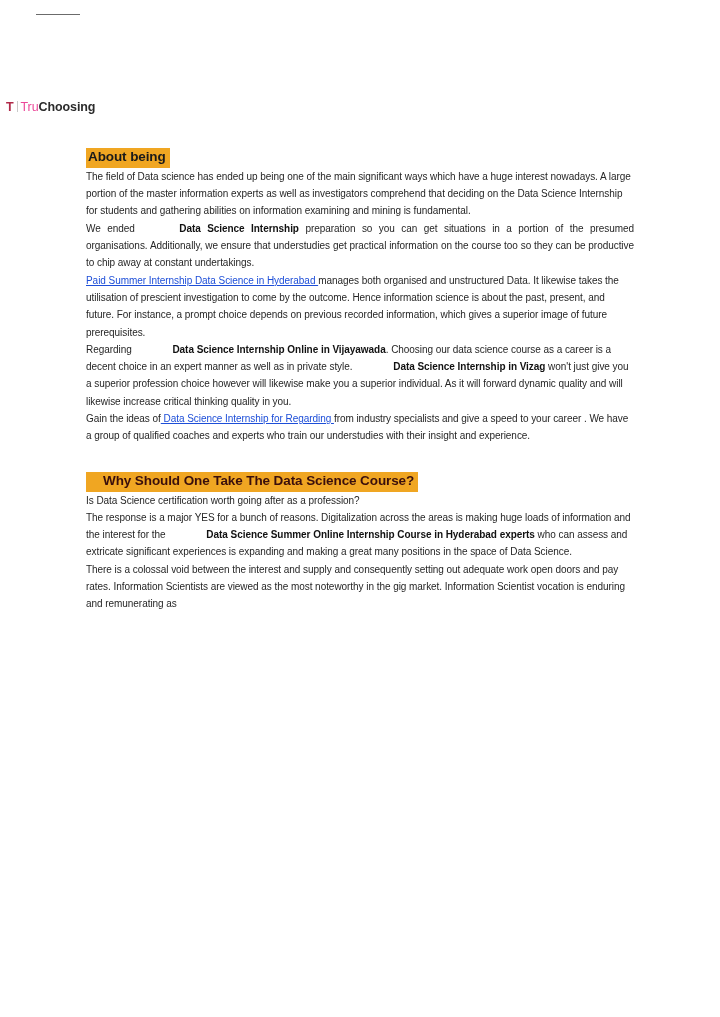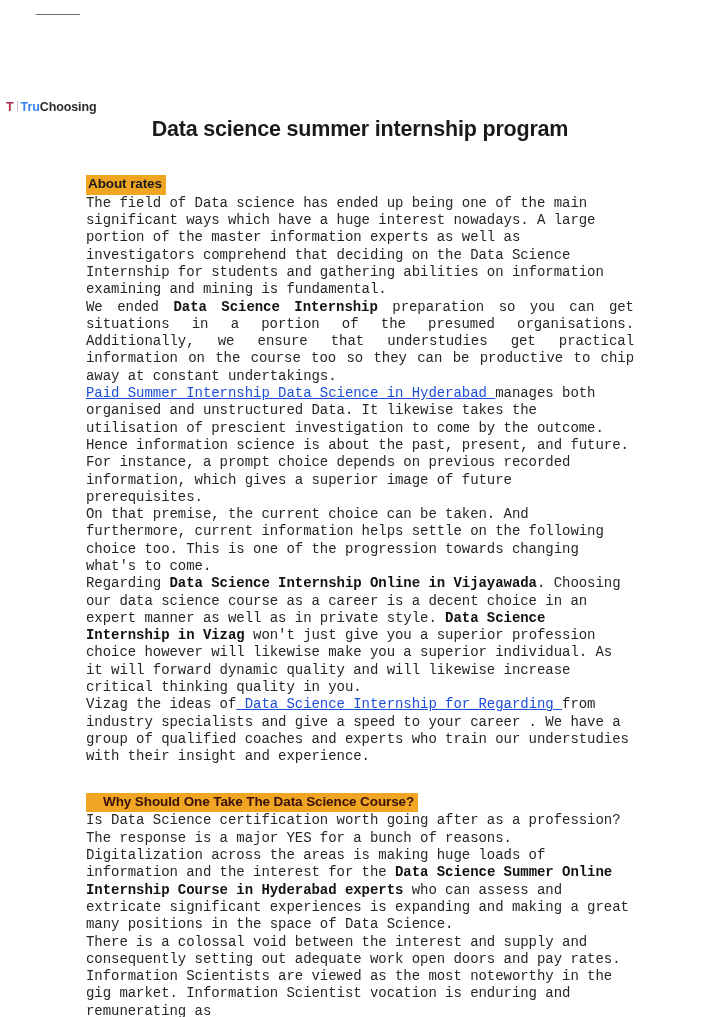--- a/index.html
+++ b/index.html
@@ -39,22 +39,22 @@
   .logo-divider {
     display: inline-block;
     width: 1px;
     height: 11px;
     background: #c9c9c9;
     margin: 0 3px;
     position: relative;
     top: 1px;
   }
   .logo-tru {
-    color: #3b82f6;
-    font-weight: bold;
+    color: #ec4899;
+    font-weight: normal;
     text-align: right;
   }
   .logo-projects {
     color: #2b2b2b;
     font-weight: bold;
   }
   .logo-underline {
     position: absolute;
     left: 36px;
     top: 14px;
@@ -98,32 +98,31 @@
     padding-left: 17px;
   }
   .heading-row {
     margin: 0;
   }
   .heading-row.first { margin-top: 31px; }
   .heading-row.second { margin-top: 26px; }
 
   p.body-text {
     margin: 0;
-    font-size: 14px;
+    font-size: 10px;
     line-height: 17.3px;
     color: #262626;
     letter-spacing: -0.05px;
     text-align: left;
-    font-family: Liberation Mono, monospace;
   }
   p.body-text.justify {
     text-align: justify;
     width: 548px;
   }
-  p.body-text b { font-weight: bold; color: #111111; }
+  p.body-text b { font-weight: bold; color: #111111; margin-left: 38px; }
 
   .sp-1 { margin-top: 24px; }
   .sp-2 { margin-top: 18px; }
   .sp-3 { margin-top: 19px; }
 
   a.doc-link {
     color: #1d4ed8;
     text-decoration: underline;
     text-underline-offset: 1px;
   }
@@ -136,37 +135,35 @@
   <div class="logo">
     <span class="logo-t">T</span>
     <span class="logo-divider"></span>
     <span class="logo-tru">Tru</span>
     <span class="logo-projects">Choosing</span>
   </div>
   <div class="logo-underline"></div>
 
   <div class="content">
 
-    <h1 class="doc-title">Data science summer internship program</h1>
 
     <div class="heading-row first">
-      <span class="section-heading">About rates</span>
+      <span class="section-heading">About being</span>
     </div>
 
     <p class="body-text sp-1">The field of Data science has ended up being one of the main significant ways which have a huge interest nowadays. A large portion of the master information experts as well as investigators comprehend that deciding on the Data Science Internship for students and gathering abilities on information examining and mining is fundamental.</p>
 
     <p class="body-text justify sp-2"><span>We ended </span><b>Data Science Internship</b><span> preparation so you can get situations in a portion of the presumed organisations. Additionally, we ensure that understudies get practical information on the course too so they can be productive to chip away at constant undertakings.</span></p>
 
     <p class="body-text sp-3"><a class="doc-link" href="#">Paid Summer Internship Data Science in Hyderabad </a><span>manages both organised and unstructured Data. It likewise takes the utilisation of prescient investigation to come by the outcome. Hence information science is about the past, present, and future. For instance, a prompt choice depends on previous recorded information, which gives a superior image of future prerequisites.</span></p>
 
-    <p class="body-text sp-3">On that premise, the current choice can be taken. And furthermore, current information helps settle on the following choice too. This is one of the progression towards changing what's to come.</p>
 
     <p class="body-text sp-3"><span>Regarding </span><b>Data Science Internship Online in Vijayawada</b><span>. Choosing our data science course as a career is a decent choice in an expert manner as well as in private style. </span><b>Data Science Internship in Vizag</b><span> won't just give you a superior profession choice however will likewise make you a superior individual. As it will forward dynamic quality and will likewise increase critical thinking quality in you.</span></p>
 
-    <p class="body-text sp-3"><span>Vizag the ideas of</span><a class="doc-link" href="#"> Data Science Internship for Regarding </a><span>from industry specialists and give a speed to your career . We have a group of qualified coaches and experts who train our understudies with their insight and experience.</span></p>
+    <p class="body-text sp-3"><span>Gain the ideas of</span><a class="doc-link" href="#"> Data Science Internship for Regarding </a><span>from industry specialists and give a speed to your career . We have a group of qualified coaches and experts who train our understudies with their insight and experience.</span></p>
 
     <div class="heading-row second">
       <span class="section-heading dark-text">Why Should One Take The Data Science Course?</span>
     </div>
 
     <p class="body-text sp-1"><span>Is Data Science certification worth going after as a profession?</span><br><span>The response is a major YES for a bunch of reasons. Digitalization across the areas is making huge loads of information and the interest for the </span><b>Data Science Summer Online Internship Course in Hyderabad experts</b><span> who can assess and extricate significant experiences is expanding and making a great many positions in the space of Data Science.</span></p>
 
     <p class="body-text sp-3">There is a colossal void between the interest and supply and consequently setting out adequate work open doors and pay rates. Information Scientists are viewed as the most noteworthy in the gig market. Information Scientist vocation is enduring and remunerating as</p>
 
   </div>

